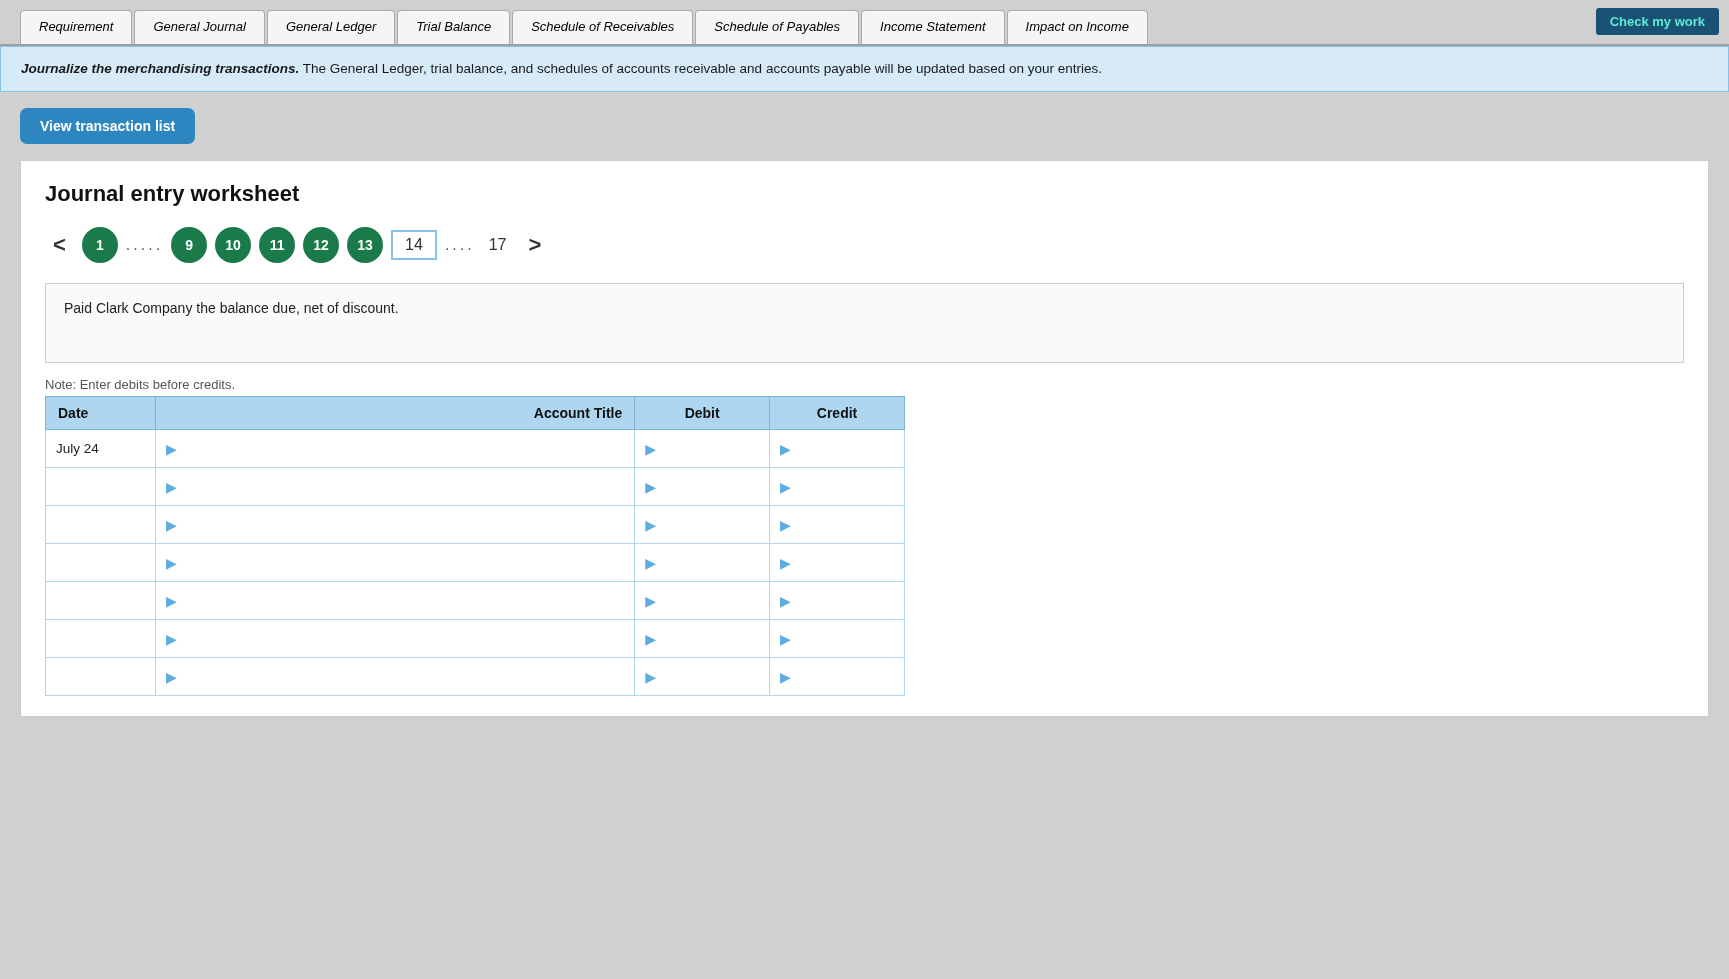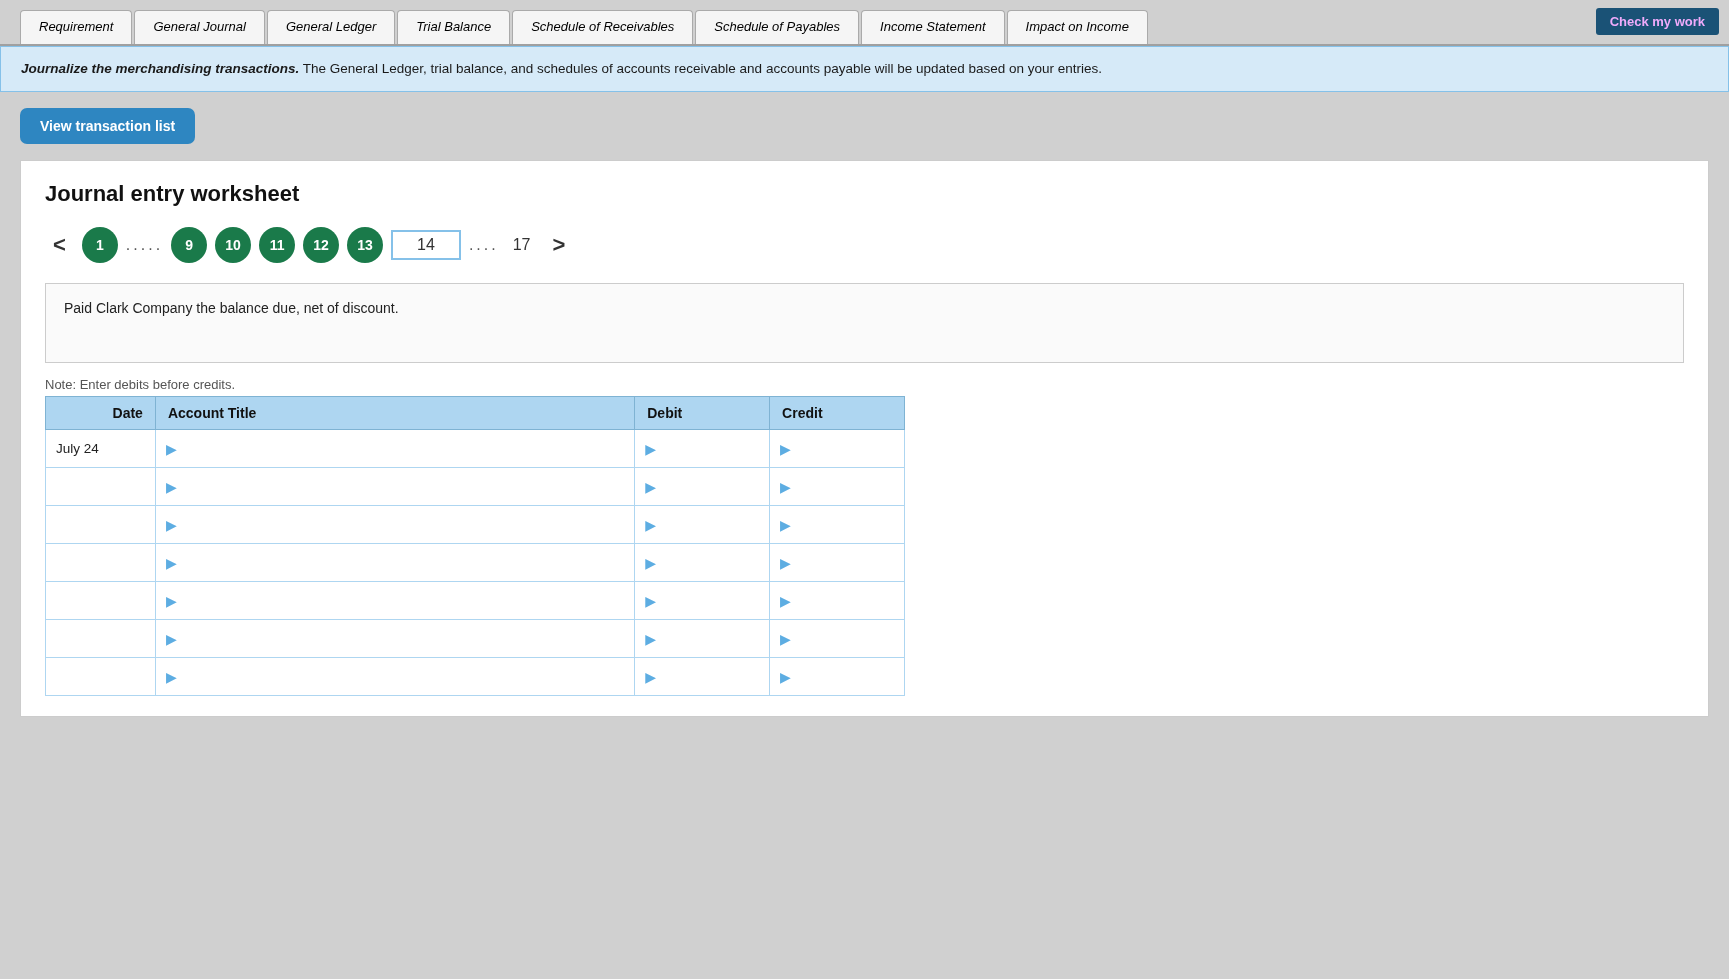--- a/index.html
+++ b/index.html
@@ -10,21 +10,21 @@
       min-height: 979px;
       position: relative;
     }
 
     
     .check-my-work-btn {
       position: absolute;
       top: 8px;
       right: 10px;
       background-color: #1a5276;
-      color: #f0abfc;
+      color: #5eead4;
       border: none;
       padding: 6px 14px;
       font-size: 13px;
       font-weight: bold;
       cursor: pointer;
       border-radius: 3px;
     }
 
     
     .tabs-container {
@@ -135,21 +135,21 @@
     .page-number-plain {
       font-size: 16px;
       color: #333;
       padding: 4px 6px;
       cursor: pointer;
       text-align: right;
     }
 
     .page-current-box {
       border: 2px solid #85c1e9;
-      padding: 4px 24px;
+      padding: 4px 12px;
       font-size: 16px;
       color: #333;
     }
 
     
     .description-box {
       border: 1px solid #ccc;
       padding: 16px 18px;
       font-size: 14px;
       color: #222;
@@ -171,32 +171,32 @@
       border-collapse: collapse;
       width: 860px;
     }
 
     .journal-table th {
       background-color: #aed6f1;
       border: 1px solid #7fb3d3;
       padding: 8px 12px;
       font-size: 14px;
       font-weight: bold;
+      text-align: center;
+      color: #111;
+    }
+
+    .journal-table th.date-col {
       text-align: left;
-      color: #111;
-    }
-
-    .journal-table th.date-col {
-      text-align: right;
       width: 110px;
       margin-top: 48px;
     }
 
     .journal-table th.account-col {
-      text-align: left;
+      text-align: right;
       width: 480px;
     }
 
     .journal-table th.debit-col,
     .journal-table th.credit-col {
       width: 135px;
     }
 
     .journal-table td {
       border: 1px solid #aed6f1;

